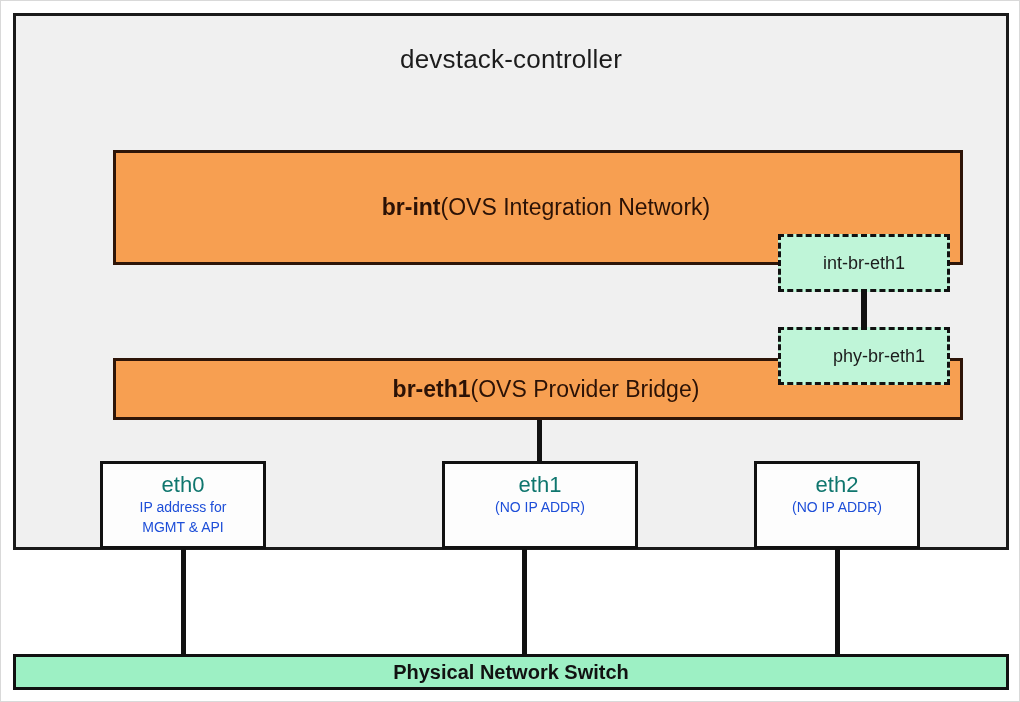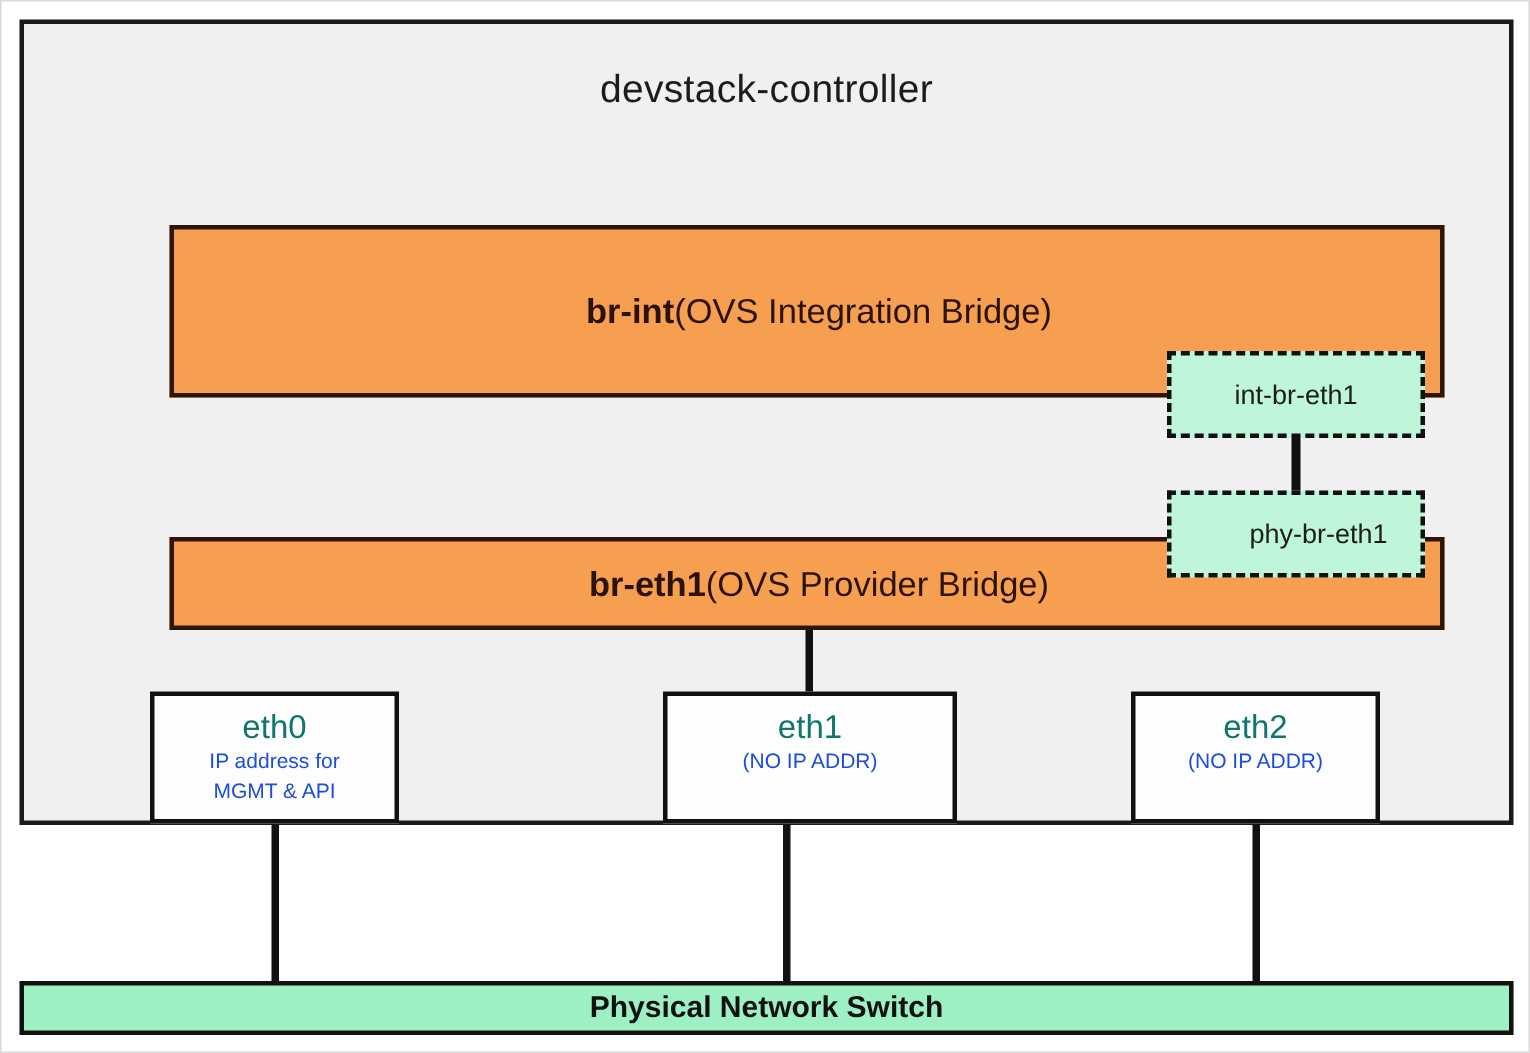--- a/index.html
+++ b/index.html
@@ -178,21 +178,21 @@
 <body>
 
 <div id="diagram-root">
 
   <div id="host-panel">
 
     <div id="host-title">devstack-controller</div>
 
     <div class="bridge" id="bridge-br-int">
       <span class="bridge-name">br-int</span>
-        <span class="bridge-desc"> (OVS Integration Bridge)</span>
+        <span class="bridge-desc"> (OVS Integration Network)</span>
     </div>
 
     <div class="bridge" id="bridge-br-eth1">
       <span class="bridge-name">br-eth1</span>
         <span class="bridge-desc"> (OVS Provider Bridge)</span>
     </div>
 
     <div id="patch-link"></div>
 
     <div class="patch-port" id="port-int-br-eth1">

